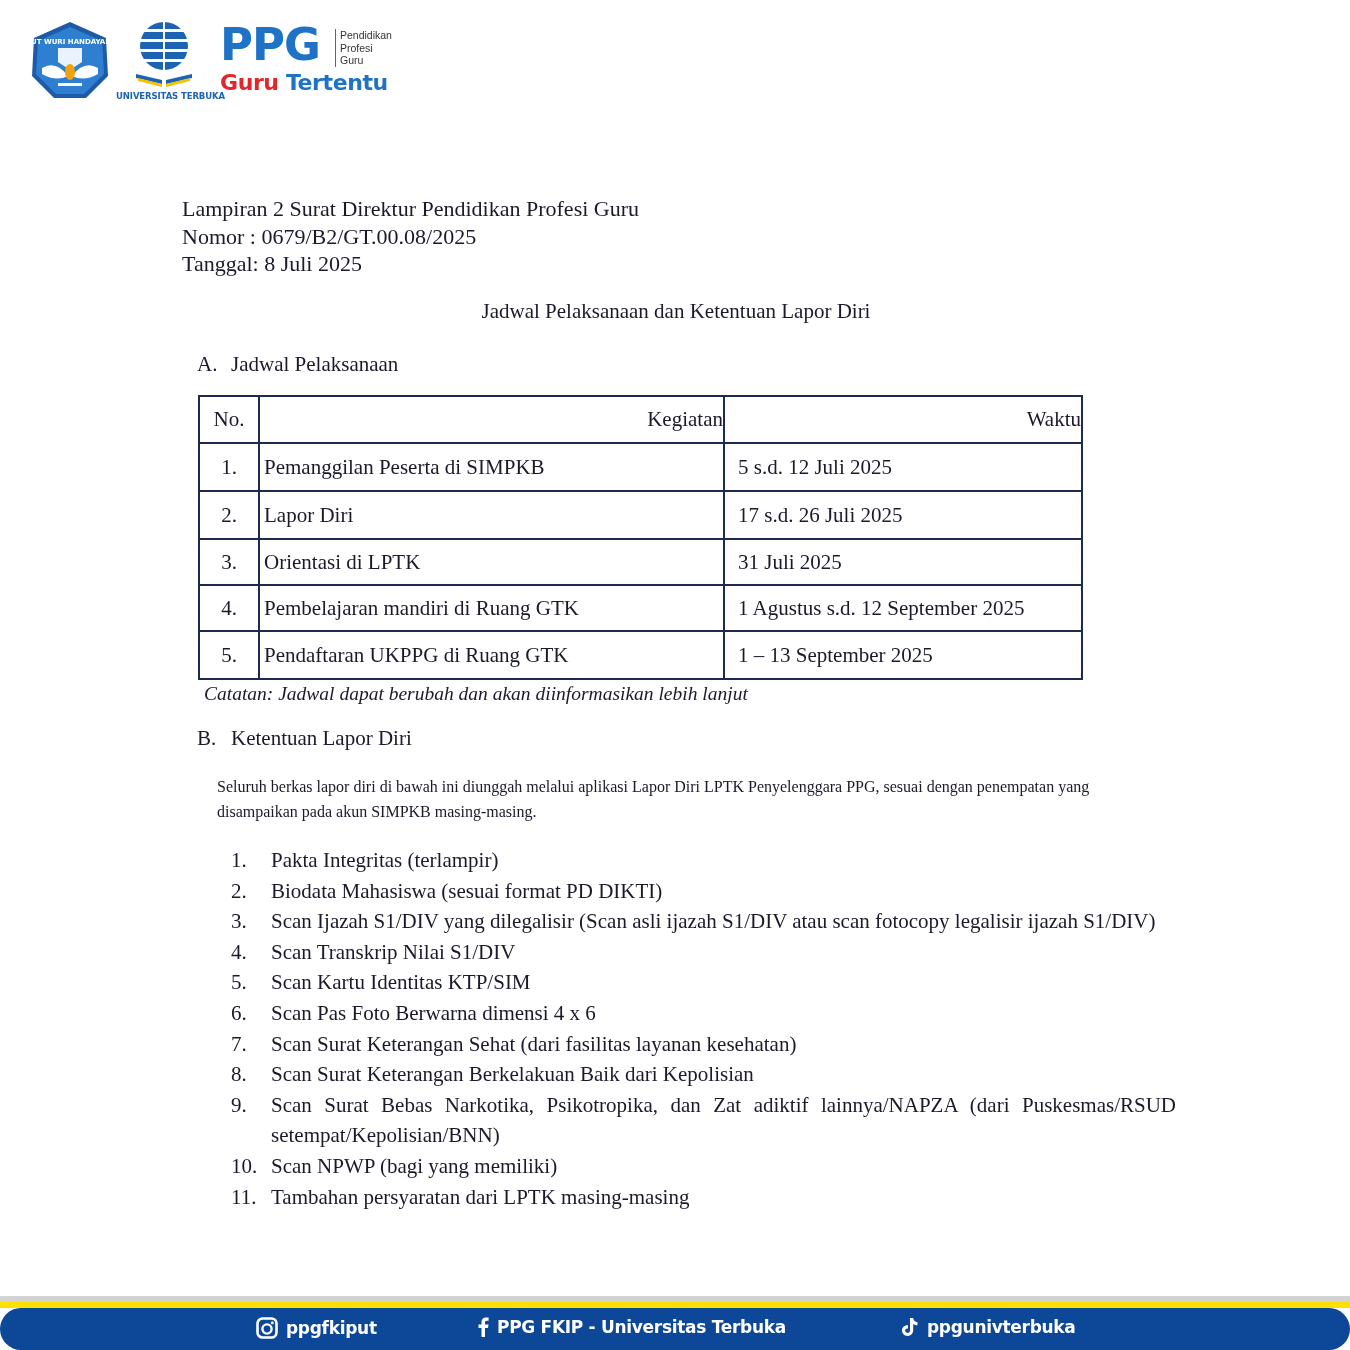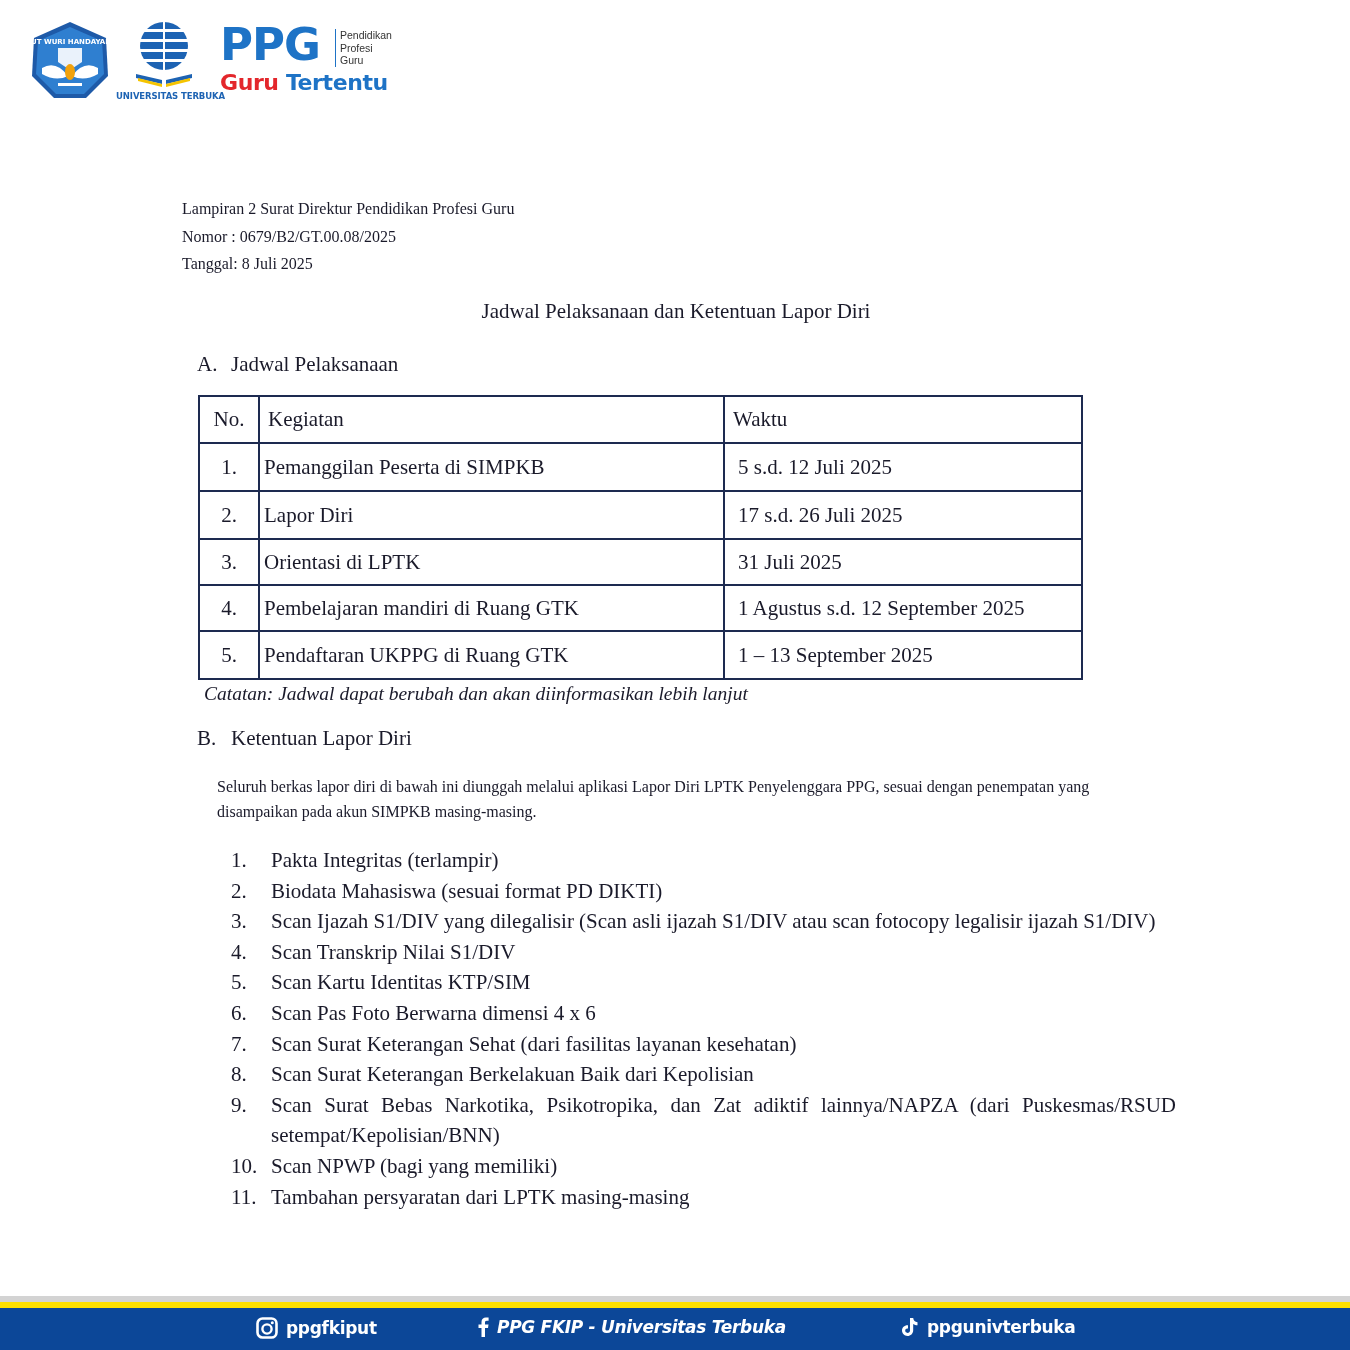--- a/index.html
+++ b/index.html
@@ -13,54 +13,54 @@
   .logo-ut .ut-name { position: absolute; left: 0; top: 71px; width: 98px; font-family: "DejaVu Sans", sans-serif; font-weight: bold; font-size: 8.5px; color: #1d63b3; white-space: nowrap; letter-spacing: -0.1px; }
   .logo-ppg { position: absolute; left: 220px; top: 24px; width: 200px; height: 80px; }
   .ppg-big { position: absolute; left: 0; top: -6px; font-family: "DejaVu Sans", sans-serif; font-weight: bold; font-size: 45px; color: #1e73c6; letter-spacing: -1px; }
   .ppg-sep { position: absolute; left: 115px; top: 5px; width: 1px; height: 38px; background: #1e73c6; }
   .ppg-sub { position: absolute; left: 120px; top: 5px; font-family: "Liberation Sans", sans-serif; font-size: 10.5px; line-height: 12.5px; color: #333; }
   .ppg-guru { position: absolute; left: 0; top: 46px; font-family: "DejaVu Sans", sans-serif; font-weight: bold; font-size: 22px; white-space: nowrap; letter-spacing: -0.4px; }
   .ppg-guru .red { color: #e3262b; }
   .ppg-guru .blue { color: #1e73c6; }
 
   
-  .meta { position: absolute; left: 182px; top: 195px; font-size: 16px; line-height: 27.5px; }
+  .meta { position: absolute; left: 182px; top: 195px; font-size: 22px; line-height: 27.5px; }
   .meta-row { display: flex; white-space: nowrap; }
   .meta-row .k { display: inline-block; }
 
   .doc-title { position: absolute; left: 0; width: 1350px; top: 299px; text-align: center; font-size: 21px; padding-left: 16px; }
   .doc-title span { position: relative; left: -7px; }
 
   .sec-a { position: absolute; left: 197px; top: 352px; font-size: 21px; }
   .sec-a .letter, .sec-b .letter { display: inline-block; width: 34px; }
 
   
   table.sched { position: absolute; left: 198px; top: 395px; border-collapse: collapse; font-size: 21px; }
   table.sched td, table.sched th { border: 2px solid #1d2a50; font-weight: normal; height: 48px; }
   table.sched th { height: 47px; }
   .c-no { width: 60px; text-align: center; }
   .c-keg { width: 465px; text-align: left; padding-left: 4px; }
   .c-wak { width: 358px; text-align: left; padding-left: 13px; margin-left: 33px; }
-  th.c-keg, th.c-wak { text-align: left; padding-left: 8px; font-family: Liberation Serif, serif; }
+  th.c-keg, th.c-wak { text-align: right; padding-left: 8px; font-family: Liberation Serif, serif; }
   tr.r3 td, tr.r4 td { height: 46px; }
 
   .note { position: absolute; left: 204px; top: 683px; font-size: 19.5px; font-style: italic; }
 
   .sec-b { position: absolute; left: 197px; top: 726px; font-size: 21px; }
   .intro { position: absolute; left: 217px; top: 774px; width: 945px; font-size: 16px; line-height: 25px; }
 
   ol.reqs { position: absolute; left: 231px; top: 845px; width: 945px; list-style: none; font-size: 21px; line-height: 30.6px; }
   ol.reqs li { display: flex; }
   ol.reqs li .num { width: 40px; flex: none; }
   ol.reqs li .txt { flex: 1; text-align: justify; }
 
   
   .foot-gray { position: absolute; left: 0; top: 1296px; width: 1350px; height: 6px; background: #d3d3d3; }
   .foot-yellow { position: absolute; left: 0; top: 1302px; width: 1350px; height: 6px; background: #fde000; }
-  .foot-bar { position: absolute; left: 0; top: 1308px; width: 1350px; height: 42px; background: #0c4798; color: #fff; font-family: "DejaVu Sans", sans-serif; font-weight: bold; font-size: 17px; }
+  .foot-bar { position: absolute; left: 0; top: 1308px; width: 1350px; height: 42px; background: #0c4798; color: #fff; font-family: "DejaVu Sans", sans-serif; font-weight: bold; font-size: 17px; border-radius: 21px; }
   .social { position: absolute; top: 9px; display: flex; align-items: center; white-space: nowrap; letter-spacing: -0.3px; }
   .social .ic { display: inline-flex; align-items: center; justify-content: center; margin-right: 8px; }
 </style>
 </head>
 <body>
 
 <div class="header">
   <div class="logo-kemdikbud">
     <svg width="84" height="82" viewBox="0 0 84 82">
       <path d="M42 2 L78 18 L80 56 L58 78 L26 78 L4 56 L6 18 Z" fill="#1e5aa8"></path>
@@ -229,21 +229,21 @@
   <div class="social" style="left:256px;">
     <span class="ic">
       <svg width="22" height="22" viewBox="0 0 22 22">
         <rect x="1.5" y="1.5" width="19" height="19" rx="5" fill="none" stroke="#fff" stroke-width="2.6"></rect>
         <circle cx="11" cy="12" r="4.6" fill="none" stroke="#fff" stroke-width="2.4"></circle>
         <circle cx="16.3" cy="5.7" r="1.5" fill="#fff"></circle>
       </svg>
     </span>
     <span>ppgfkiput</span>
   </div>
-  <div class="social" style="left:477px;font-style:italic;">
+  <div class="social" style="left:477px;">
     <span class="ic">
       <svg width="12" height="20" viewBox="0 0 12 20">
         <path d="M8 20 V11 H11 L11.5 7.5 H8 V5.5 C8 4.5 8.4 3.8 9.8 3.8 H11.6 V0.6 C11 0.5 10 0.4 8.9 0.4 C6.3 0.4 4.5 2 4.5 4.9 V7.5 H1.5 V11 H4.5 V20 Z" fill="#fff"></path>
       </svg>
     </span>
     <span>PPG FKIP - Universitas Terbuka</span>
   </div>
   <div class="social" style="left:901px;">
     <span class="ic">
       <svg width="18" height="20" viewBox="0 0 18 20">

